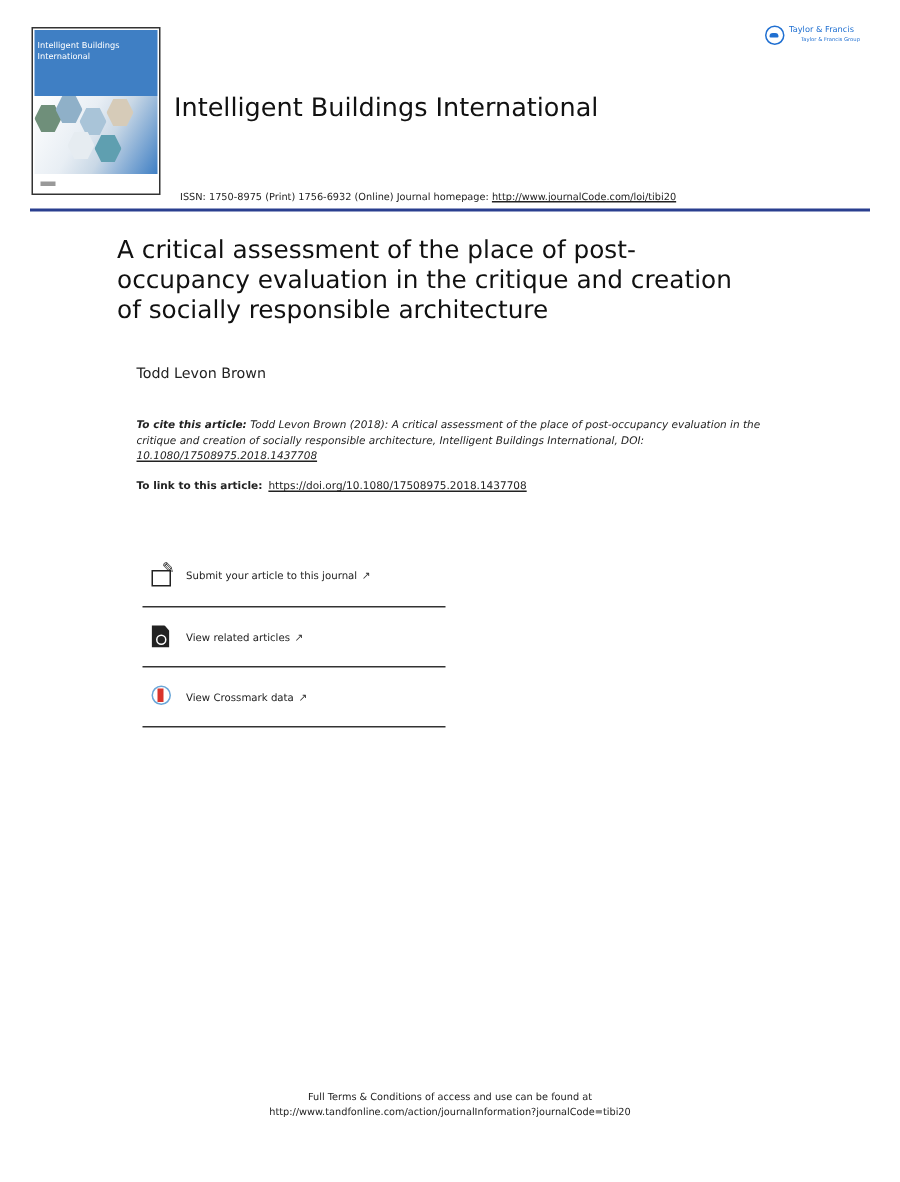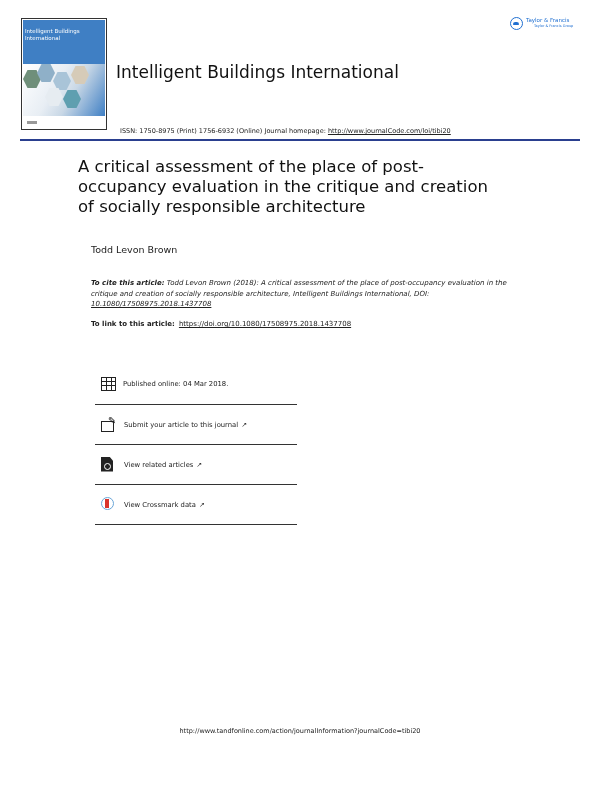--- a/index.html
+++ b/index.html
@@ -88,24 +88,20 @@
 <div class="abs cite">
   <b>To cite this article:</b><span> Todd Levon Brown (2018): A critical assessment of the place of post-occupancy evaluation in the critique and creation of socially responsible architecture, Intelligent Buildings International, DOI: </span><span class="u">10.1080/17508975.2018.1437708</span>
 </div>
 
 <div class="abs link">
   <b>To link to this article:</b><span class="u">https://doi.org/10.1080/17508975.2018.1437708</span>
 </div>
 
 <div class="abs panel">
   <div class="row">
-    <div class="row-icon cal"></div>
-    <span class="row-label">Published online: 04 Mar 2018.</span>
-  </div>
-  <div class="row">
     <div class="row-icon">
         <div class="edit" style="position:relative"></div>
       </div>
     <span class="row-label">Submit your article to this journal</span>
     <span class="ext">↗</span>
   </div>
   <div class="row">
     <div class="row-icon">
         <div class="doc" style="position:relative"></div>
       </div>
@@ -115,14 +111,15 @@
   <div class="row">
     <div class="row-icon">
         <div class="cm" style="position:relative"></div>
       </div>
     <span class="row-label">View Crossmark data</span>
     <span class="ext">↗</span>
   </div>
 </div>
 
 <div class="abs footer">
+  <div>Full Terms &amp; Conditions of access and use can be found at</div>
   <div>http://www.tandfonline.com/action/journalInformation?journalCode=tibi20</div>
 </div>
 
 </body></html>

